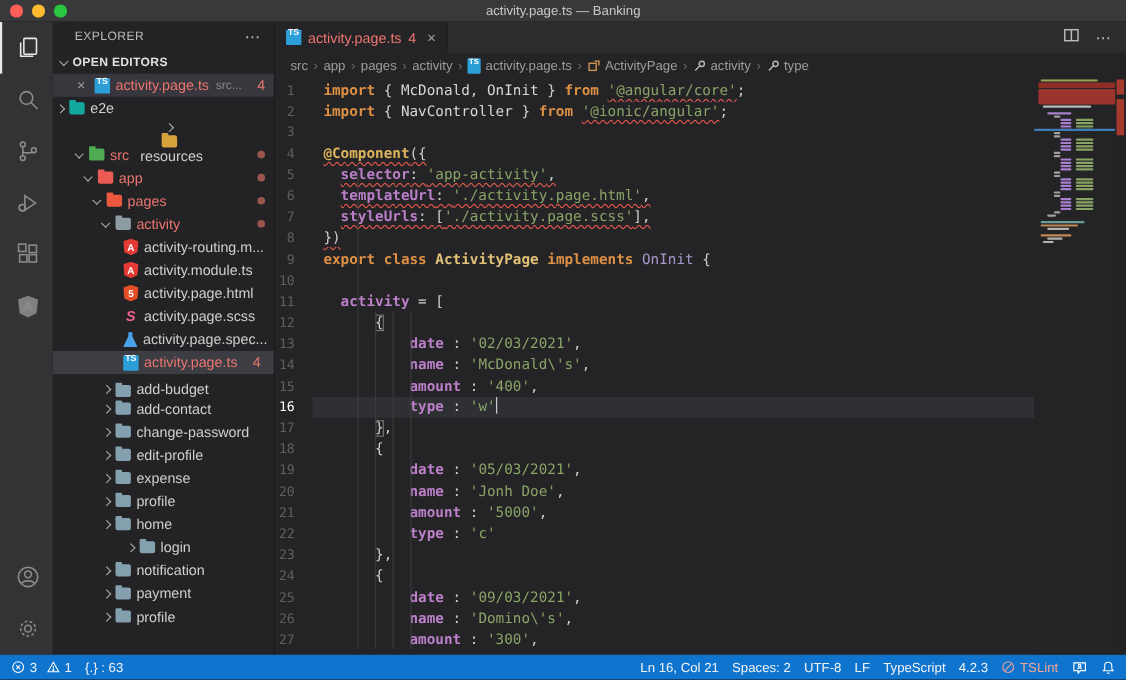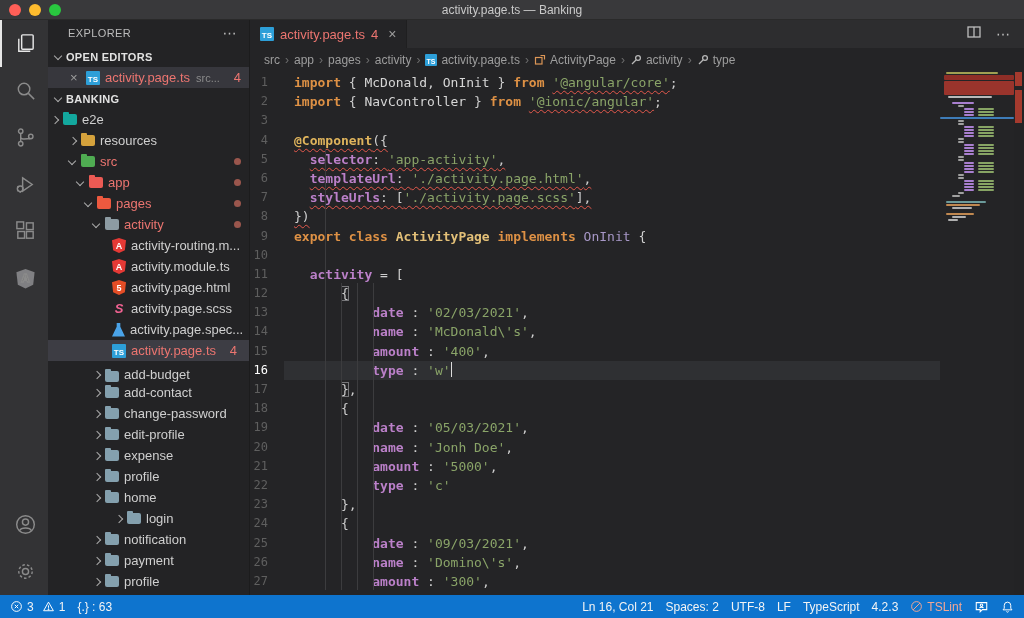--- a/index.html
+++ b/index.html
@@ -40,21 +40,21 @@
   .tbadge{color:#ec7570;margin-right:4px;}
   .tdot{width:7px;height:7px;border-radius:50%;background:#9a564d;flex-shrink:0;}
   
   .fico{width:14px;height:11px;border-radius:1px 2px 2px 2px;position:relative;flex-shrink:0;margin-left:1px;}
   .fico::before{content:"";position:absolute;top:-2px;left:0;width:6px;height:3px;background:inherit;border-radius:1px 1px 0 0;}
   .shield{width:14px;height:15px;flex-shrink:0;display:flex;align-items:center;justify-content:center;color:#fff;font-size:9px;font-weight:bold;clip-path:polygon(50% 0%,100% 15%,92% 82%,50% 100%,8% 82%,0% 15%);}
   .shield.ng{background:#e53935;}
   .shield.html{background:#e44d26;}
   .sico.scss{color:#f06292;font-weight:bold;font-style:italic;font-size:13px;width:14px;text-align:center;flex-shrink:0;}
   .flask{width:13px;height:14px;background:#4aa3e8;clip-path:polygon(36% 0%,64% 0%,64% 30%,100% 100%,0% 100%,36% 30%);flex-shrink:0;}
-  .icon-ts{width:15px;height:15px;background:#2d9fd8;color:#fff;font-size:8px;font-weight:bold;display:flex;align-items:flex-end;justify-content:flex-end;padding:1px 2px;border-radius:1px;flex-shrink:0;}
+  .icon-ts{width:15px;height:15px;background:#2d9fd8;color:#fff;font-size:8px;font-weight:bold;display:flex;align-items:flex-end;justify-content:flex-end;padding:7px 2px;border-radius:1px;flex-shrink:0;}
   .icon-ts.sm{width:14px;height:14px;}
   
   .editorarea{flex:1;display:flex;flex-direction:column;background:#242426;min-width:0;}
   .tabbar{height:28px;background:#2d2d2f;display:flex;align-items:stretch;justify-content:space-between;flex-shrink:0;}
   .tab{display:flex;align-items:center;gap:6px;background:#242426;padding:0 10px;border-right:1px solid #1f1f20;font-size:13px;cursor:pointer;}
   .tab-close{color:#9d9d9d;font-size:14px;margin-left:4px;}
   .tab-actions{display:flex;align-items:center;gap:14px;padding-right:14px;color:#bdbdbd;}
   .tab-actions svg{stroke:#bdbdbd;fill:none;stroke-width:1.3;}
   .breadcrumbs{height:24px;display:flex;align-items:center;padding-left:14px;font-size:12px;color:#9d9d9d;gap:5px;flex-shrink:0;white-space:nowrap;}
   .bc-sep{color:#6d6d6d;font-size:12px;}
@@ -177,32 +177,28 @@
         <span class="chev down"></span>
         <span>OPEN EDITORS</span>
       </div>
       <div class="oe-row">
         <span class="oe-close">×</span>
         <span class="icon-ts sm">TS</span>
         <span class="oe-label mod">activity.page.ts</span>
         <span class="oe-detail">src...</span>
         <span class="oe-badge">4</span>
       </div>
-      <div class="sb-sect">
-        <span class="chev down"></span>
-        <span>BANKING</span>
-      </div>
       <div class="tree">
           <div class="trow" style="">
             <span class="chev right"></span>
             <span class="fico" style="background: rgb(19, 168, 158);"></span>
             <span class="tlabel">e2e</span>
             <span class="tspace"></span>
           </div>
-          <div class="trow" style="padding-left: 18px;">
+          <div class="trow" style="padding-left: 18px; flex-direction: column;">
             <span class="chev right"></span>
             <span class="fico" style="background: rgb(213, 162, 60);"></span>
             <span class="tlabel">resources</span>
             <span class="tspace"></span>
           </div>
           <div class="trow" style="padding-left: 18px;">
             <span class="chev down"></span>
             <span class="fico" style="background: rgb(79, 172, 82);"></span>
             <span class="tlabel mod">src</span>
             <span class="tspace"></span>

